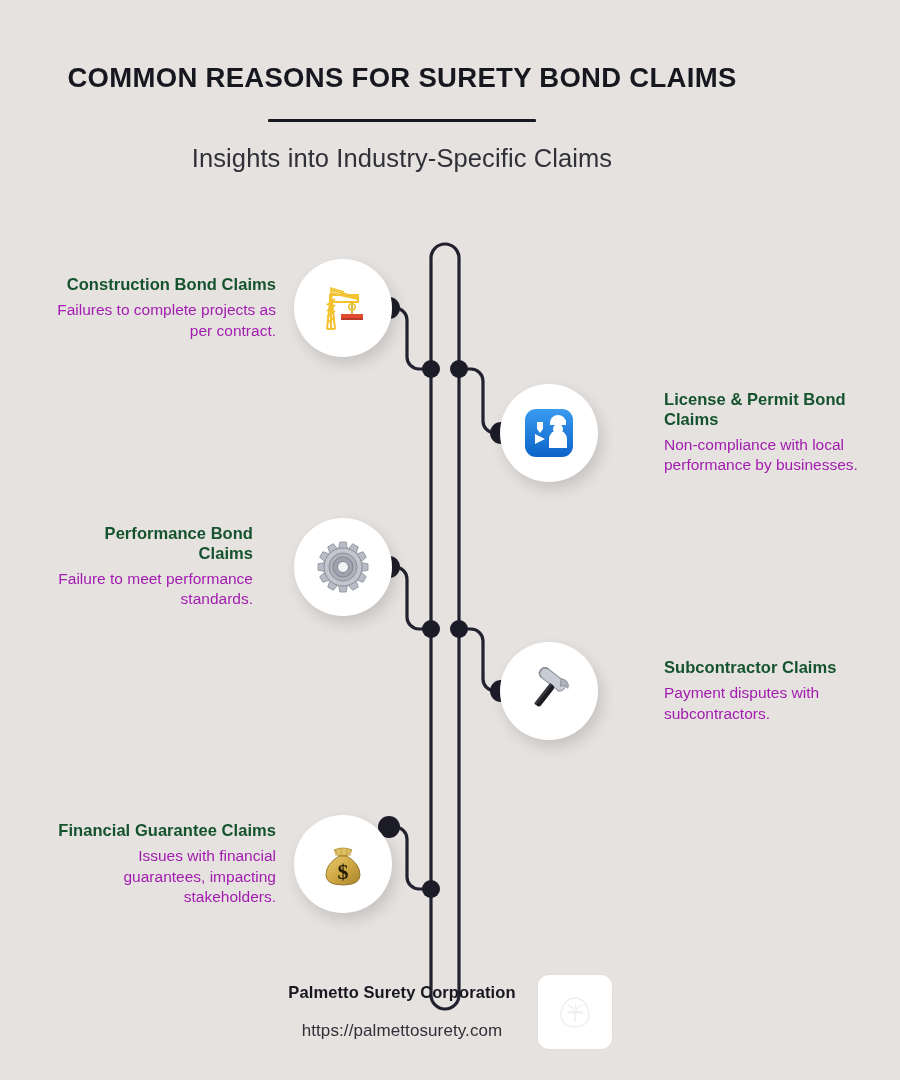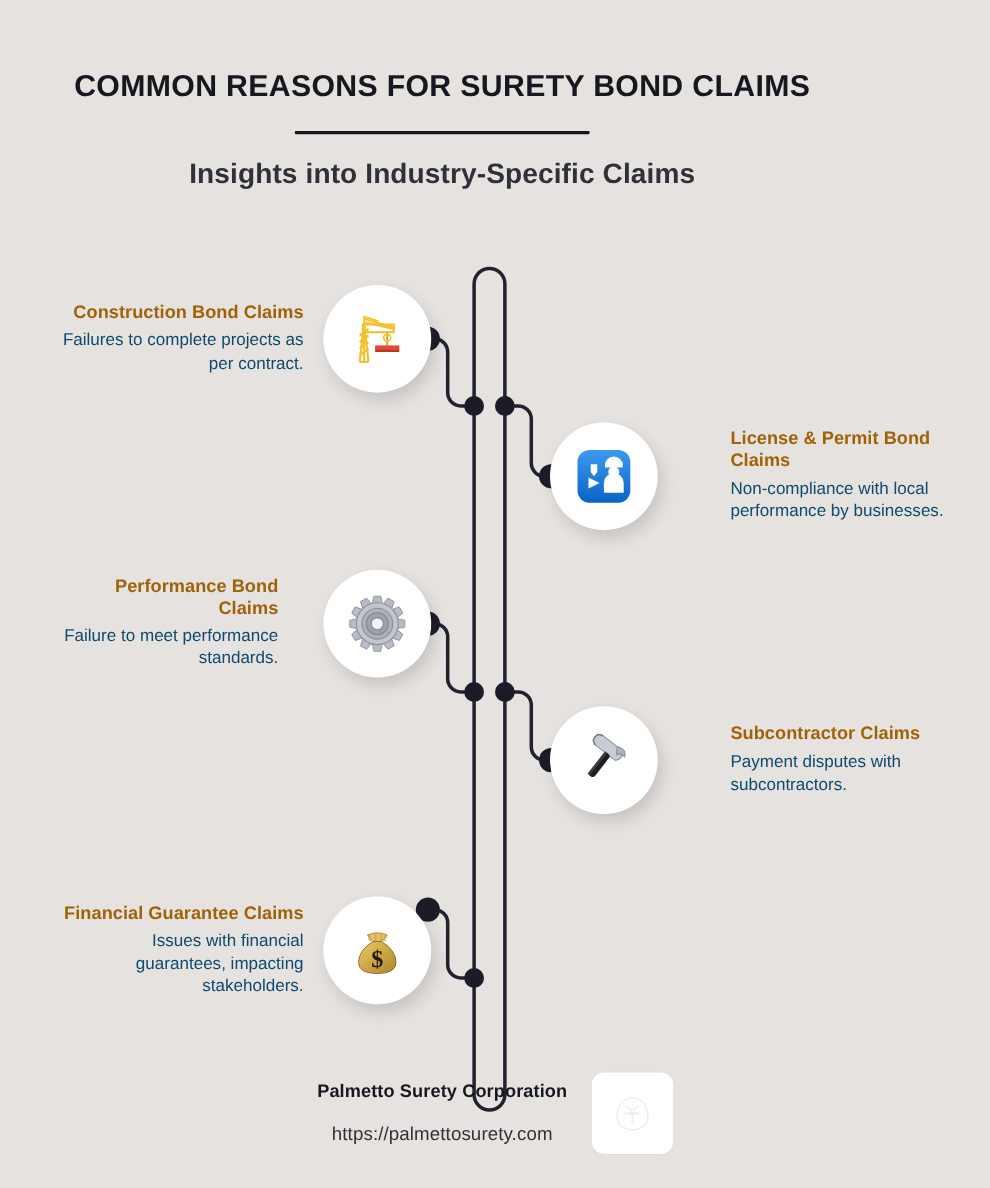--- a/index.html
+++ b/index.html
@@ -36,21 +36,21 @@
     width: 268px;
     height: 3px;
     background: #17171f;
     margin: 25px auto 0 auto;
     border-radius: 1px;
   }
   .subtitle {
     margin: 0;
     padding-top: 22px;
     font-size: 25.5px;
-    font-weight: 700;
+    font-weight: 400;
     color: #2f3038;
     letter-spacing: 0.1px;
   }
 
   
   .spine {
     position: absolute;
     top: 0; left: 0;
     width: 900px;
     height: 1080px;
@@ -67,29 +67,29 @@
   .item.right { left: 500px; width: 360px; flex-direction: row; gap: 48px; }
 
   .text-block { flex: 1 1 auto; }
   .item.left  .text-block { text-align: right; padding-right: 18px; }
   .item.right .text-block { text-align: left;  padding-left: 18px; }
 
   .item-title {
     margin: 0;
     font-size: 16.5px;
     font-weight: 700;
-    color: #a16207;
+    color: #14532d;
     line-height: 1.18;
     letter-spacing: 0.05px;
   }
   .item-desc {
     margin: 6px 0 0 0;
     font-size: 15.5px;
     font-weight: 400;
-    color: #0c4a6e;
+    color: #a21caf;
     line-height: 1.32;
   }
 
   
   .bubble {
     flex: 0 0 auto;
     width: 98px;
     height: 98px;
     border-radius: 50%;
     background: #ffffff;

